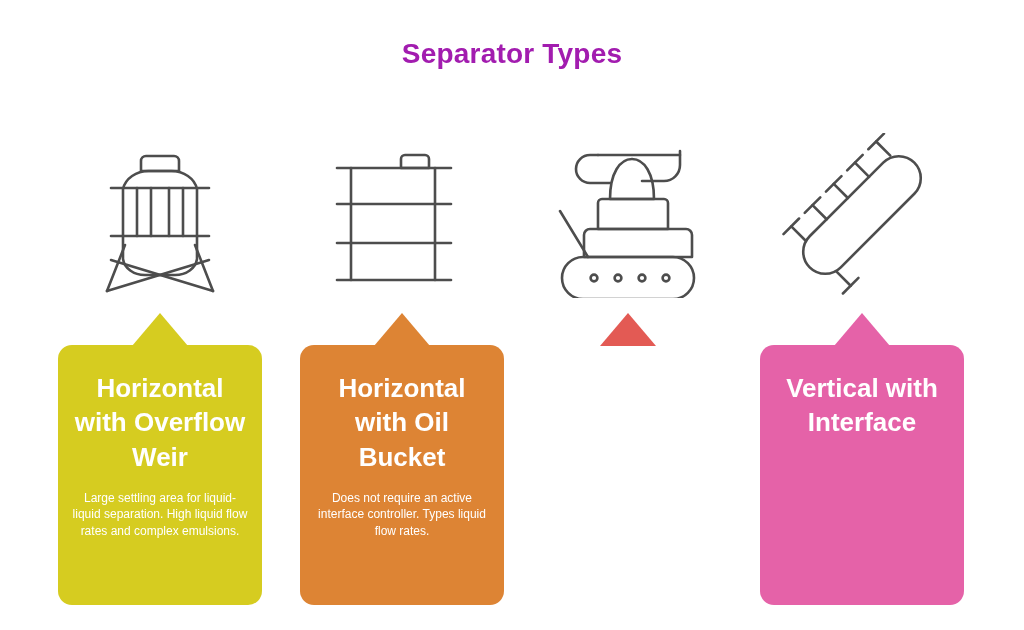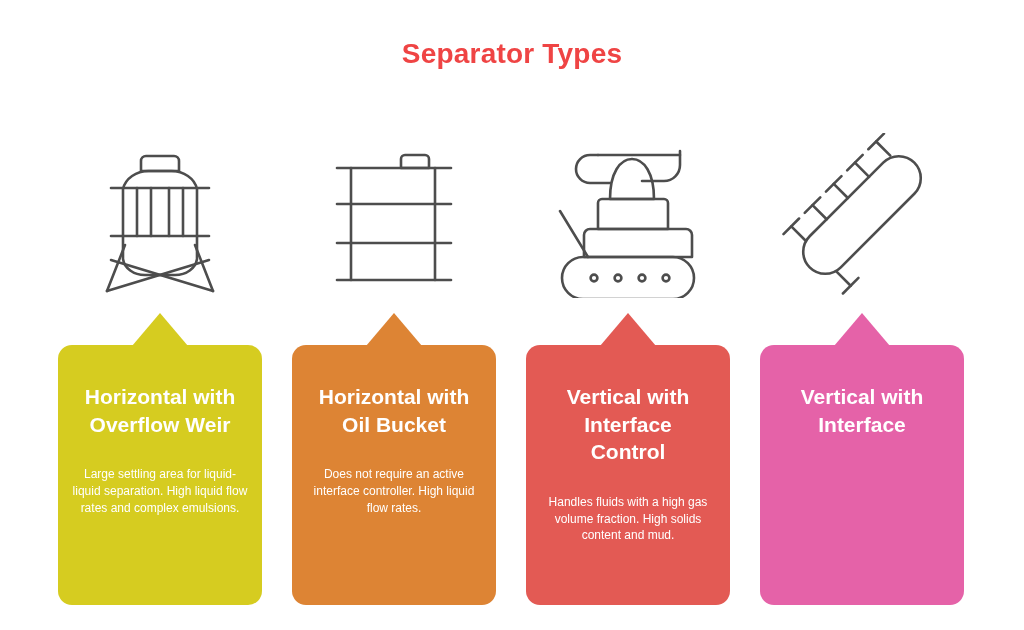--- a/index.html
+++ b/index.html
@@ -17,21 +17,21 @@
 
   
   #page-title {
     position: absolute;
     top: 38px;
     left: 0;
     width: 1024px;
     text-align: center;
     font-size: 28px;
     font-weight: bold;
-    color: #ef4444;
+    color: #a21caf;
     letter-spacing: 0.2px;
   }
 
   
   #icon-row {
     position: absolute;
     top: 125px;
     left: 0;
     width: 1024px;
     height: 180px;
@@ -82,24 +82,24 @@
     background: currentColor;
     box-sizing: border-box;
     padding: 26px 14px 18px 14px;
     display: flex;
     flex-direction: column;
     align-items: center;
   }
   .card-title {
     color: #ffffff;
     font-weight: bold;
-    font-size: 21px;
+    font-size: 26px;
     line-height: 1.32;
     text-align: center;
-    margin: 12px;
+    margin: 0;
   }
   .card-desc {
     color: #ffffff;
     font-size: 12px;
     line-height: 1.38;
     text-align: center;
     margin: 16px 0 0 0;
   }
 </style>
 </head>
@@ -217,34 +217,30 @@
 <div id="card-row">
 
   <div class="card-wrap" style="left:58px;">
     <div class="card-pointer" style="color:#d6cc20;"></div>
     <div class="card-body" style="color:#d6cc20;">
       <p class="card-title">Horizontal with Overflow Weir</p>
       <p class="card-desc">Large settling area for liquid-liquid separation. High liquid flow rates and complex emulsions.</p>
     </div>
   </div>
 
-  <div class="card-wrap" style="left:292px;">
+  <div class="card-wrap" style="left:300px;">
     <div class="card-pointer" style="color:#dd8434;"></div>
     <div class="card-body" style="color:#dd8434;">
       <p class="card-title">Horizontal with Oil Bucket</p>
-      <p class="card-desc">Does not require an active interface controller. High liquid flow rates.</p>
+      <p class="card-desc">Does not require an active interface controller. Types liquid flow rates.</p>
     </div>
   </div>
 
   <div class="card-wrap" style="left:526px;">
     <div class="card-pointer" style="color:#e35a54;"></div>
-    <div class="card-body" style="color:#e35a54;">
-      <p class="card-title">Vertical with Interface Control</p>
-      <p class="card-desc">Handles fluids with a high gas volume fraction. High solids content and mud.</p>
-    </div>
   </div>
 
   <div class="card-wrap" style="left:760px;">
     <div class="card-pointer" style="color:#e562a8;"></div>
     <div class="card-body" style="color:#e562a8;">
       <p class="card-title">Vertical with Interface</p>
     </div>
   </div>
 
 </div>

